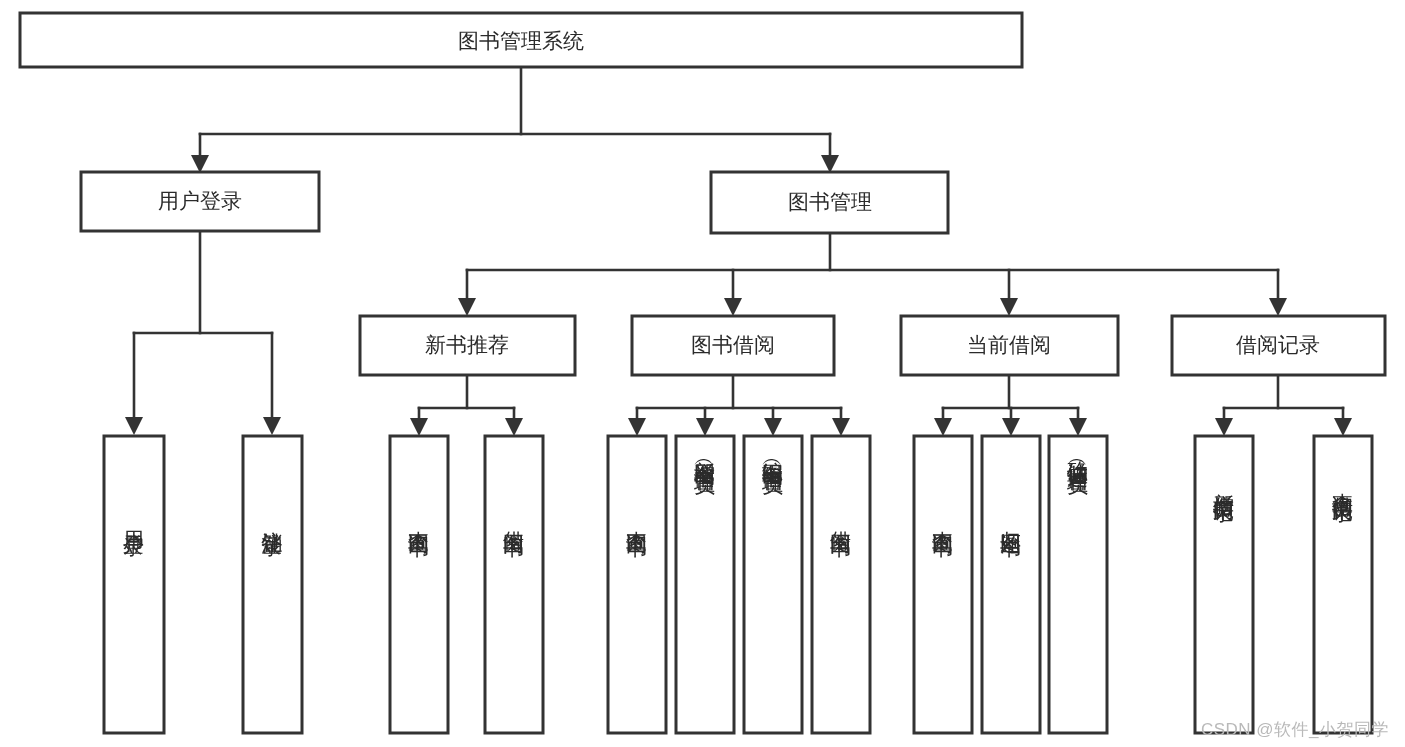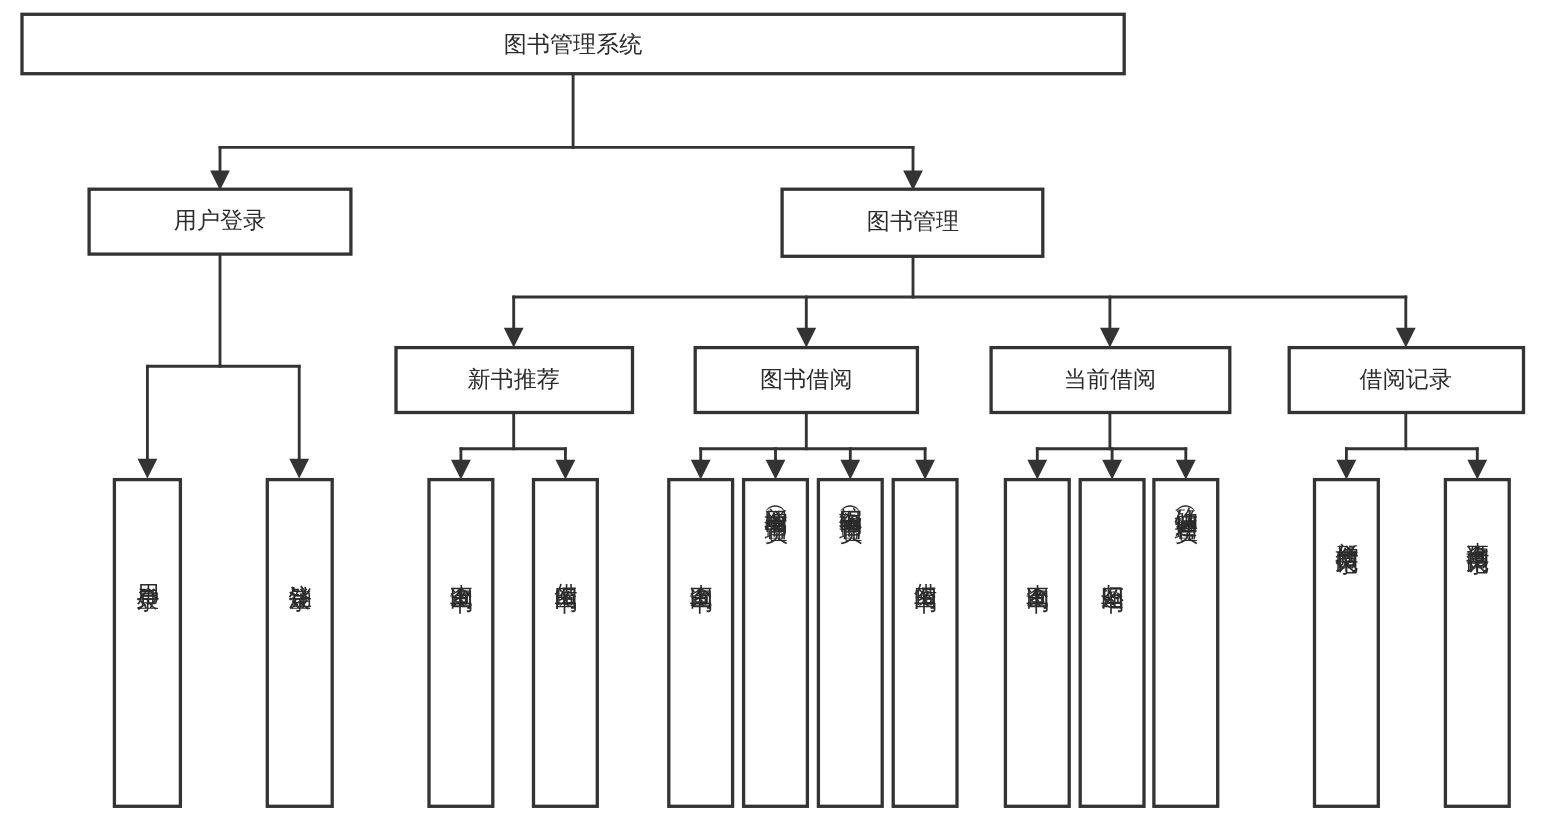--- a/index.html
+++ b/index.html
@@ -249,14 +249,15 @@
     <span class="leaf-label" style="margin-top:8px;">确认归还（管理员）</span>
   </div>
 
   <div class="leaf-label-wrap" style="left:1195px; top:436px; width:58px; height:297px;">
     <span class="leaf-label" style="margin-top:40px;">新增借阅记录</span>
   </div>
   <div class="leaf-label-wrap" style="left:1314px; top:436px; width:58px; height:297px;">
     <span class="leaf-label" style="margin-top:40px;">查询借阅记录</span>
   </div>
 
+  <div class="watermark">CSDN @软件_小贺同学</div>
 
 </div>
 
 </body></html>

